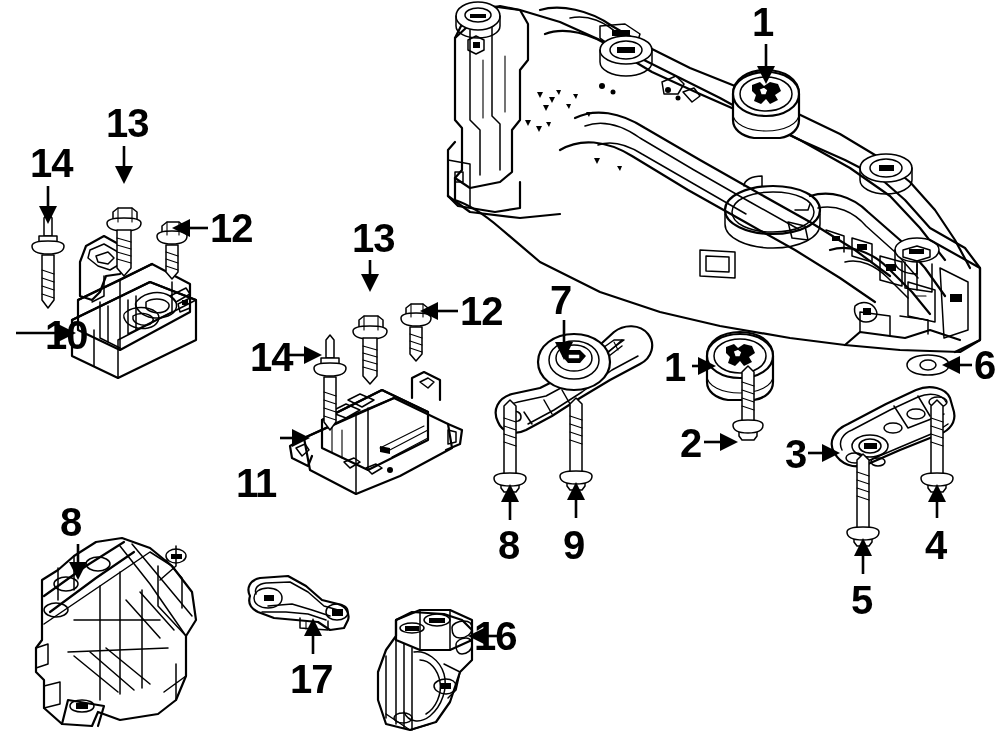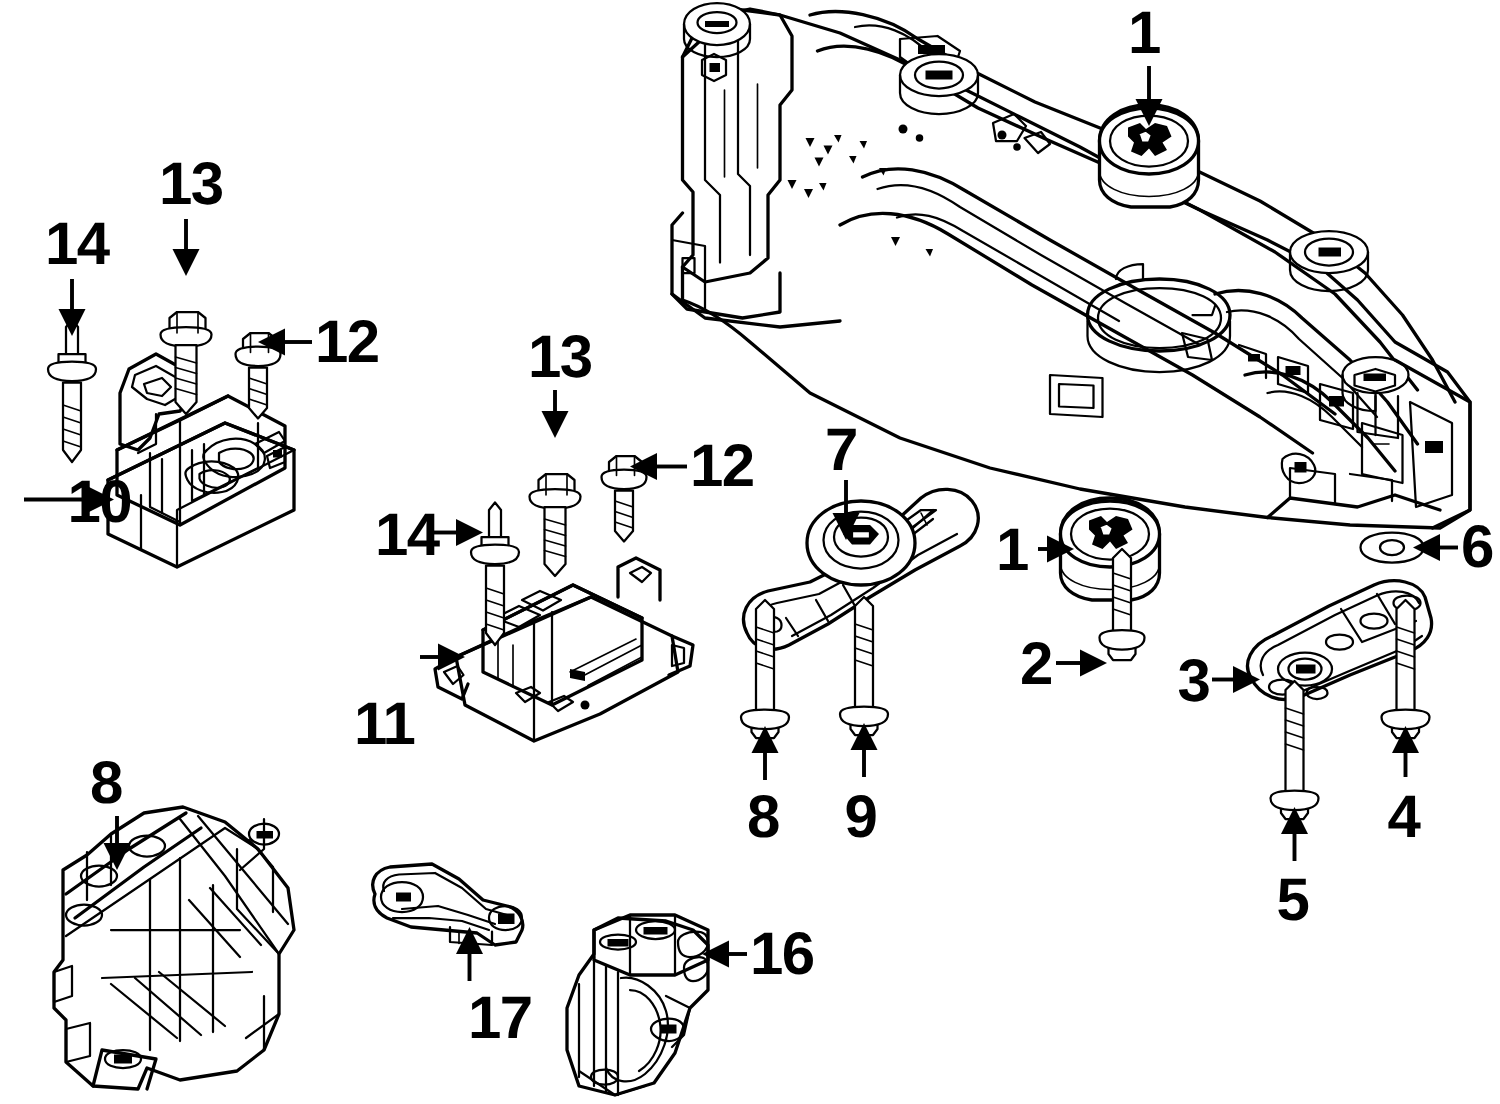--- a/index.html
+++ b/index.html
@@ -553,16 +553,16 @@
   <div class="callout" style="left:664px;top:347px;">1</div>
   <div class="callout" style="left:974px;top:345px;">6</div>
   <div class="callout" style="left:680px;top:423px;">2</div>
   <div class="callout" style="left:236px;top:418px;margin-top:45px;">11</div>
   <div class="callout" style="left:785px;top:434px;">3</div>
   <div class="callout" style="left:498px;top:525px;">8</div>
   <div class="callout" style="left:563px;top:525px;">9</div>
   <div class="callout" style="left:925px;top:525px;">4</div>
   <div class="callout" style="left:60px;top:502px;">8</div>
   <div class="callout" style="left:851px;top:580px;">5</div>
-  <div class="callout" style="left:500px;top:616px;">16</div>
-  <div class="callout" style="left:312px;top:659px;">17</div>
+  <div class="callout" style="left:474px;top:616px;">16</div>
+  <div class="callout" style="left:290px;top:659px;">17</div>
 
 </div>
 
 </body></html>

